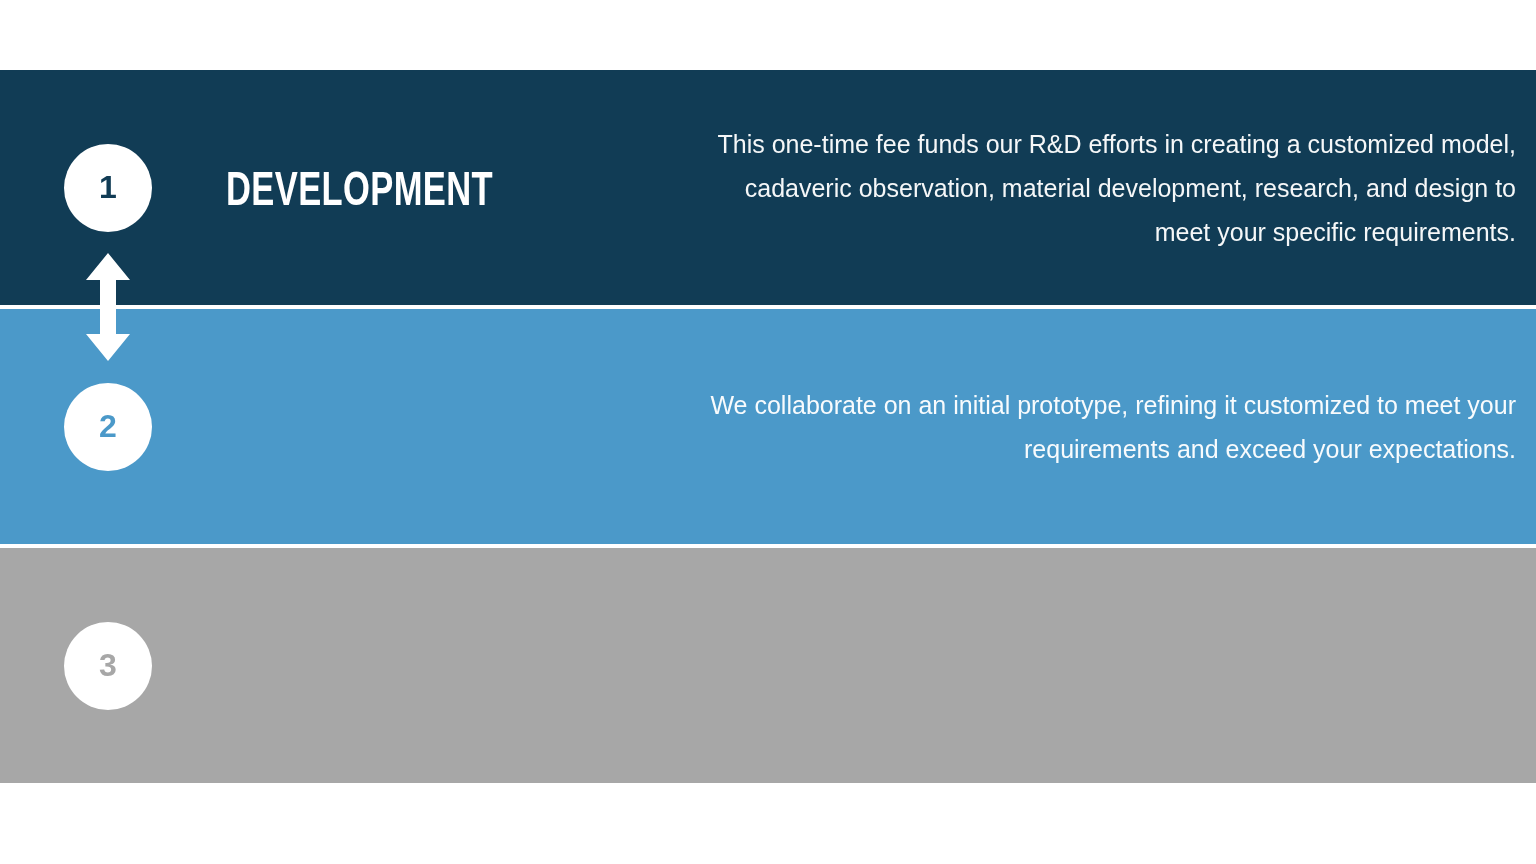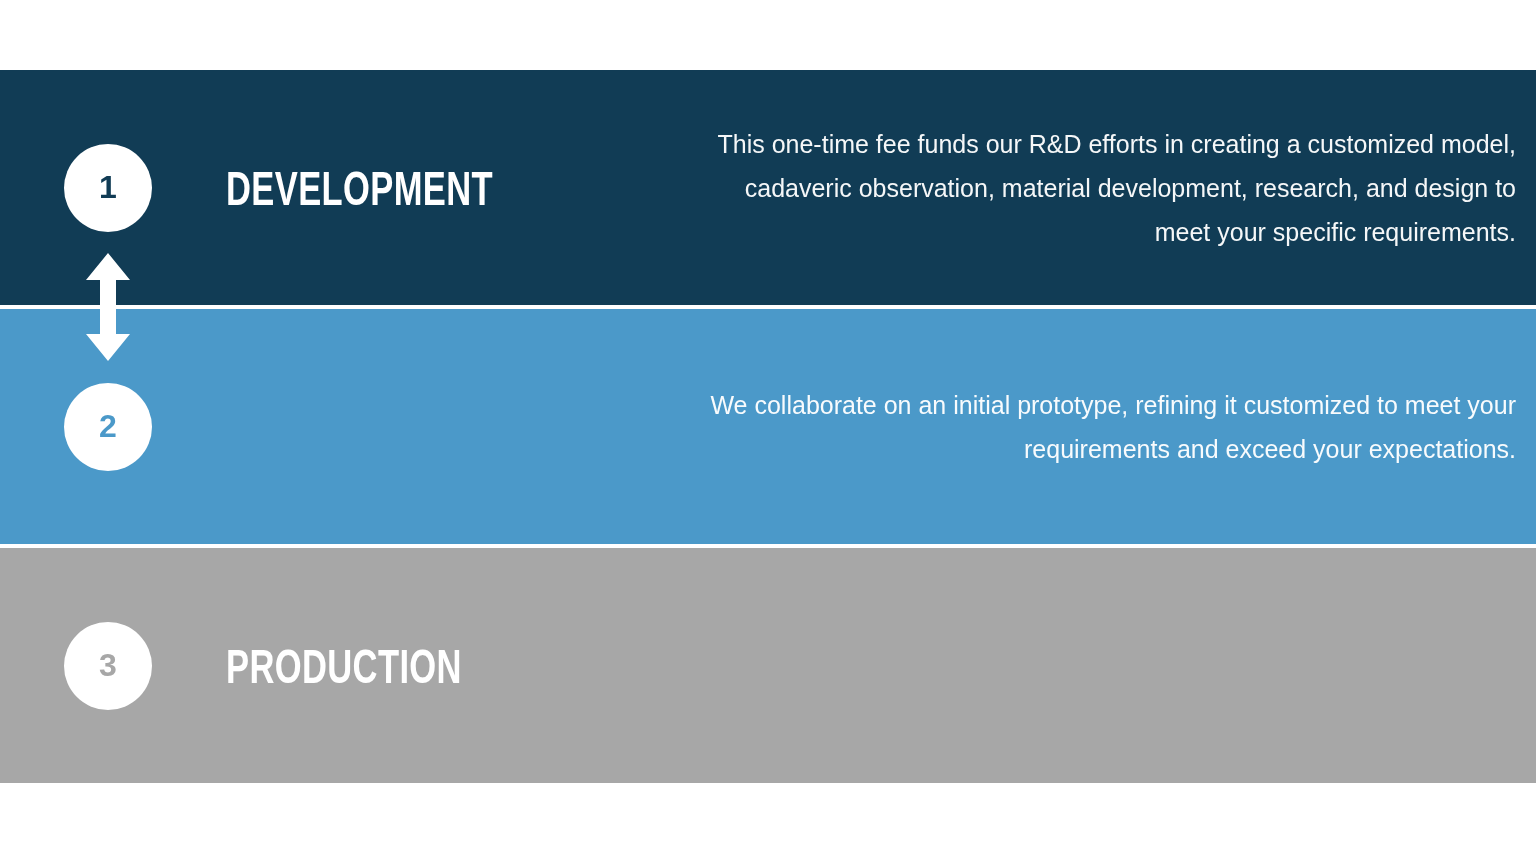--- a/index.html
+++ b/index.html
@@ -98,23 +98,20 @@
     <div class="step-circle" style="color: rgb(75, 153, 201);">
       <span>2</span>
     </div>
     <div class="step-desc">We collaborate on an initial prototype, refining it customized to meet your requirements and exceed your expectations.</div>
   </div>
 
   <div class="band band-3" style="background-color: rgb(167, 167, 167);">
     <div class="step-circle" style="color: rgb(167, 167, 167);">
       <span>3</span>
     </div>
-    <div class="step-title">
-      <span class="step-title-text">PRODUCTION</span>
-    </div>
   </div>
 
   <div class="connector">
     <svg width="46" height="108" viewBox="0 0 46 108" aria-hidden="true">
       <path d="M23 0 L45 27 L31 27 L31 81 L45 81 L23 108 L1 81 L15 81 L15 27 L1 27 Z" fill="#ffffff"></path>
     </svg>
   </div>
 
 </div>
 

